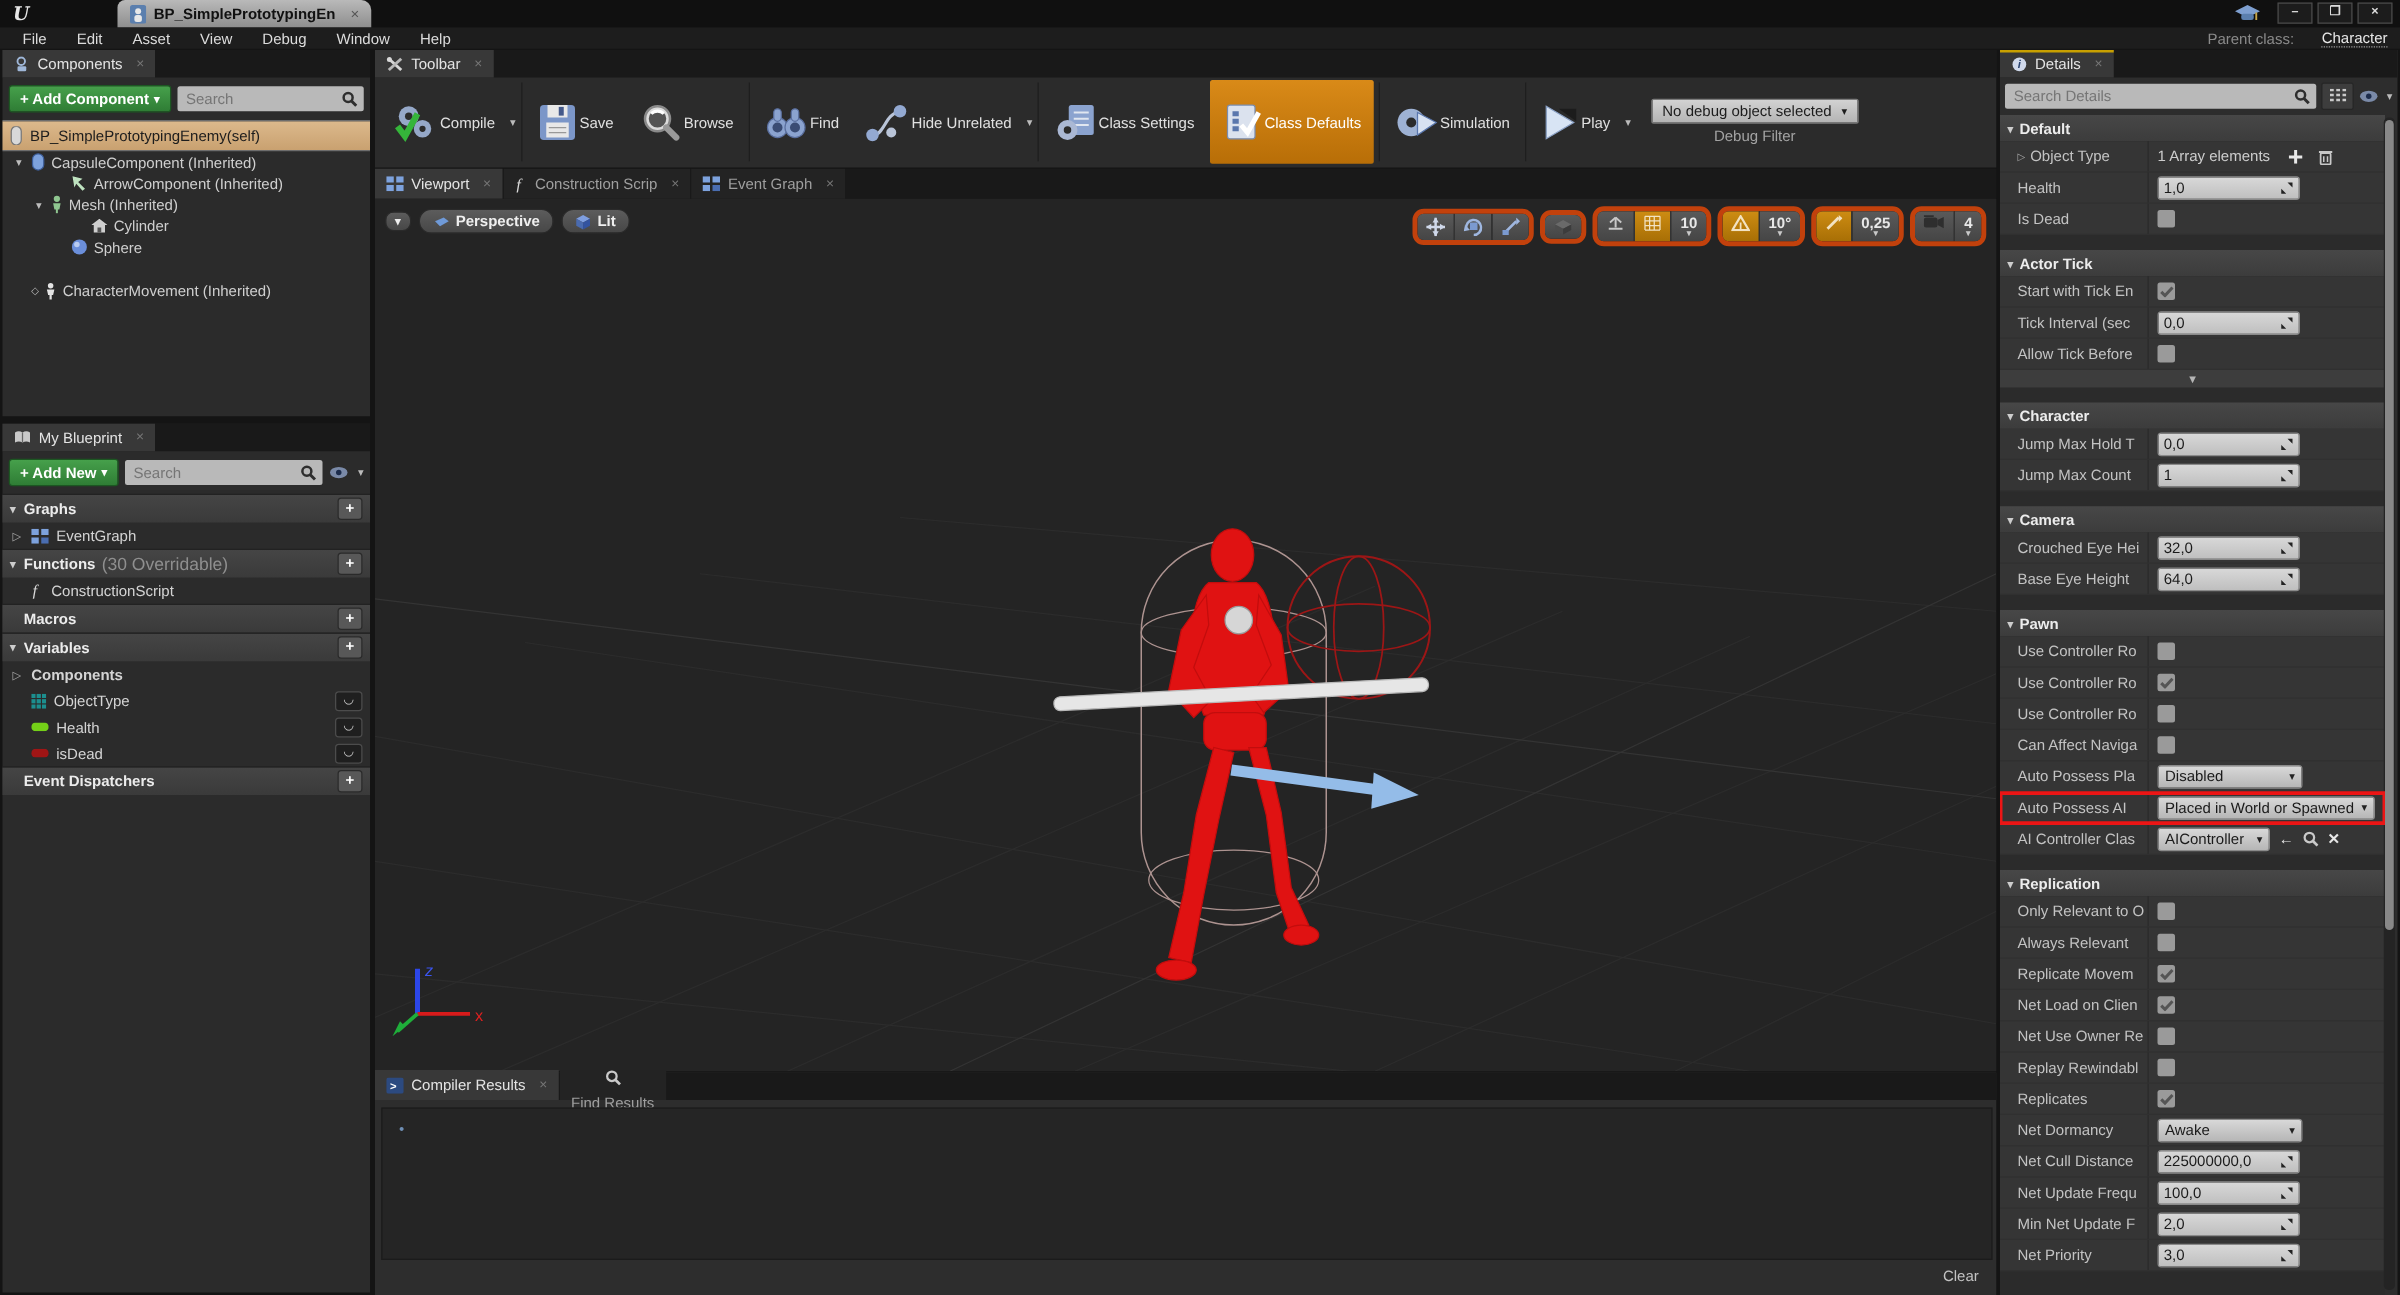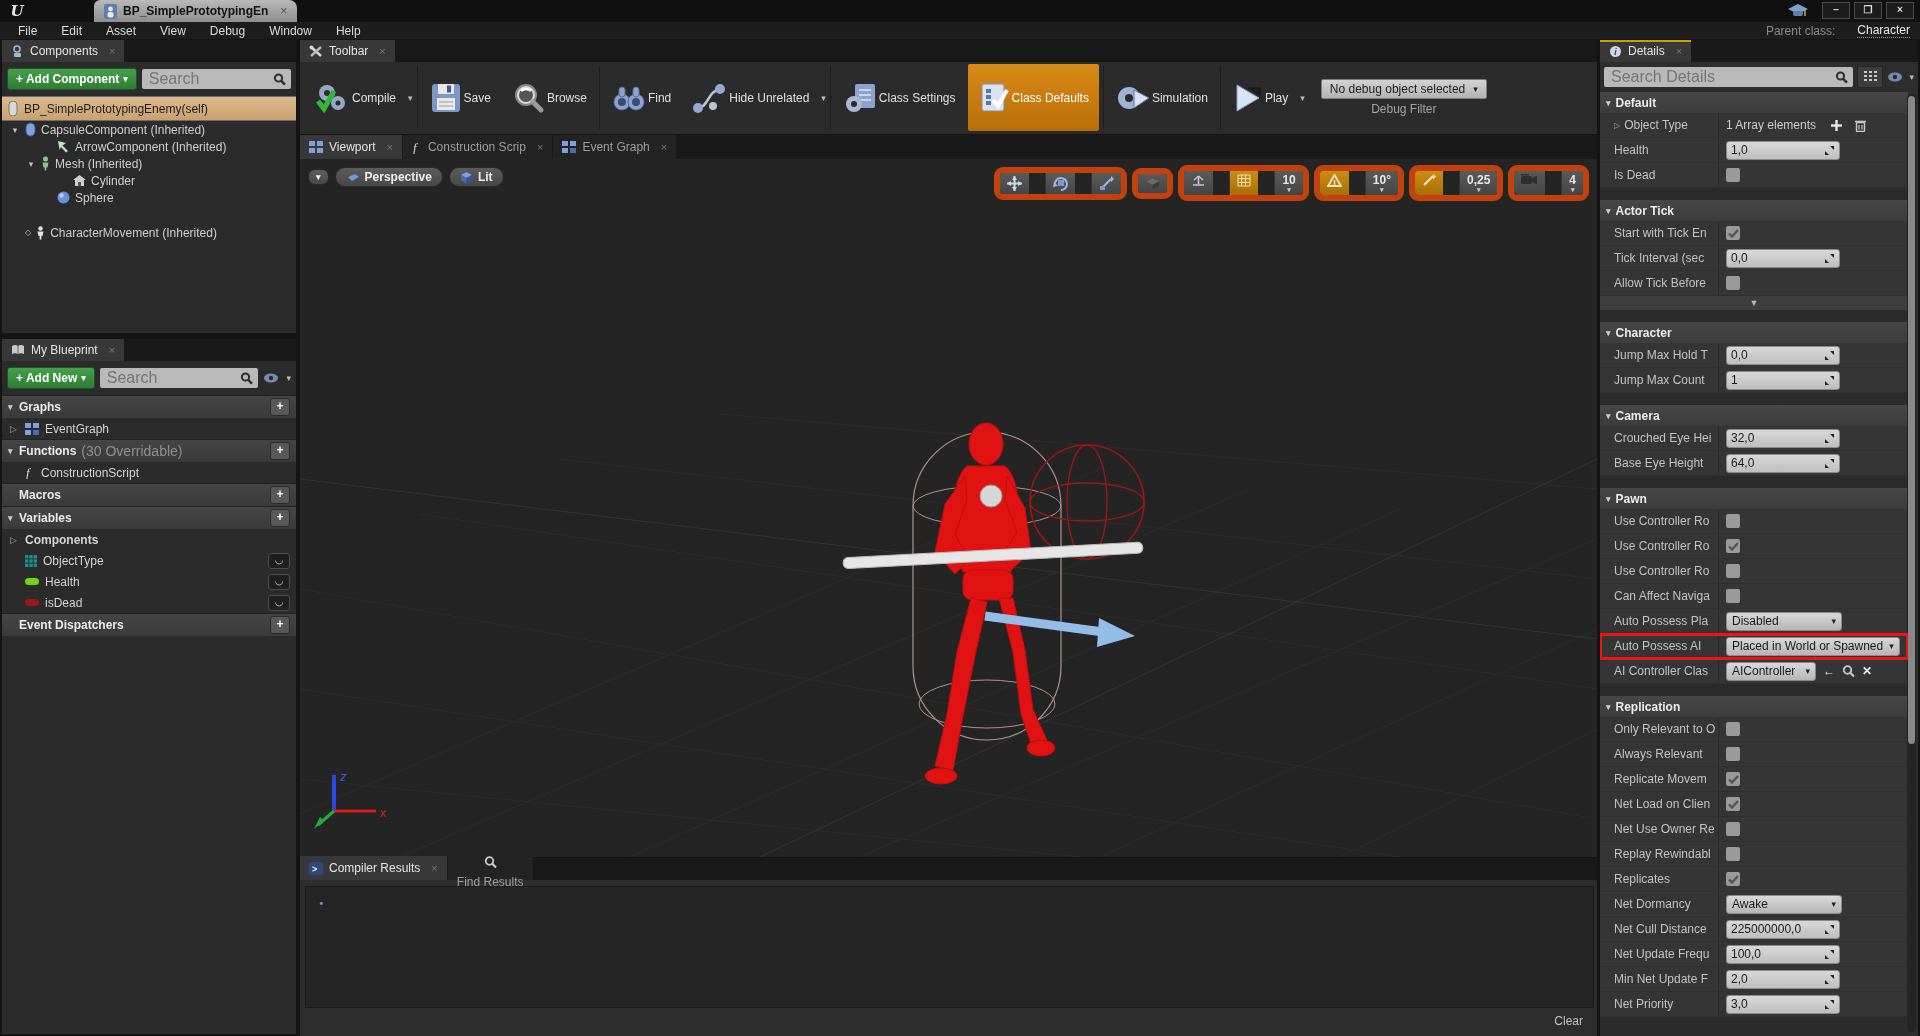--- a/index.html
+++ b/index.html
@@ -28,21 +28,21 @@
   .tab.active{background:#383838;color:#e4e4e4;}
   .tab.active.ystripe{box-shadow:inset 0 2px 0 #c8a000;}
   .tab .close{color:#777;font-size:11px;margin-left:5px;}
   
   #components-panel{position:absolute;left:2px;top:40px;width:294px;height:293px;background:#2b2b2b;}
   #myblueprint-panel{position:absolute;left:2px;top:339px;width:294px;height:695px;background:#2b2b2b;}
   .addrow{display:flex;align-items:center;gap:5px;padding:6px 5px;}
   .greenbtn{background:linear-gradient(#46a04b,#2f7d35);border:1px solid #1c5722;border-radius:3px;
             color:#fff;font-weight:bold;padding:3px 8px;white-space:nowrap;display:flex;align-items:center;gap:4px;}
   .searchbox{flex:1;display:flex;align-items:center;background:#b9b9b9;border-radius:2px;height:20px;padding:0 5px;min-width:0;}
-  .searchbox input{flex:1;background:transparent;border:0;outline:0;color:#6d28d9;font-size:16px;min-width:0;
+  .searchbox input{flex:1;background:transparent;border:0;outline:0;color:#6d28d9;font-size:12px;min-width:0;
                    font-family:"Liberation Sans",sans-serif;}
   .selrow{height:23px;background:linear-gradient(#dcb98c,#c9a170);color:#1d1d1d;display:flex;align-items:center;
           gap:6px;padding:0 6px;border-top:1px solid #6d6d6d;border-bottom:1px solid #6d6d6d;}
   .treerow{height:17px;display:flex;align-items:center;gap:5px;color:#cfcfcf;}
   .treerow .exp{width:10px;color:#bdbdbd;font-size:9px;text-align:center;}
   .sec-hdr{height:22px;background:linear-gradient(#454545,#3a3a3a);display:flex;align-items:center;
            padding:0 6px;color:#ececec;font-weight:bold;border-top:1px solid #222;}
   .sec-hdr .exp{color:#cdcdcd;font-size:9px;width:11px;}
   .sec-hdr .sub{font-weight:normal;color:#8f8f8f;margin-left:5px;font-size:14px;}
   .sec-hdr .plusbtn{margin-left:auto;width:18px;height:16px;background:#585858;border:1px solid #2a2a2a;border-radius:3px;
@@ -62,21 +62,21 @@
   #debug-block{display:flex;flex-direction:column;align-items:center;justify-content:center;gap:3px;margin-left:14px;}
   #debug-dd{background:linear-gradient(#d2d2d2,#b4b4b4);border:1px solid #7c7c7c;border-radius:2px;color:#1c1c1c;
             padding:2px 8px;display:flex;gap:8px;align-items:center;}
   #debug-lbl{color:#a3a3a3;}
   #graphtabs{position:absolute;left:300px;top:135px;width:1297px;height:24px;background:#191919;display:flex;align-items:flex-end;}
   #viewport{position:absolute;left:300px;top:159px;width:1297px;height:698px;background:#242424;overflow:hidden;}
   .pill{background:linear-gradient(#5c5c5c,#474747);border:1px solid #2a2a2a;border-radius:10px;color:#efefef;
         font-weight:bold;padding:2px 10px;display:flex;align-items:center;gap:5px;}
   #vp-left-ctls{position:absolute;left:8px;top:8px;display:flex;gap:6px;align-items:center;}
   #vp-right-ctls{position:absolute;right:8px;top:6px;display:flex;gap:5px;align-items:center;}
-  .vpgrp{display:flex;border-radius:9px;overflow:hidden;border:6px solid #c2410c;gap:16px;}
+  .vpgrp{display:flex;border-radius:9px;overflow:hidden;border:4px solid #c2410c;}
   .vpbtn{background:linear-gradient(#5a5a5a,#454545);padding:3px 7px;display:flex;flex-direction:column;
          align-items:center;color:#e8e8e8;font-weight:bold;font-size:12px;line-height:13px;}
   .vpbtn+.vpbtn{border-left:1px solid #333;}
   .vpbtn.orange{background:linear-gradient(#cd8c13,#a86f05);}
   .vpbtn .mini{font-size:7px;color:#c9c9c9;line-height:5px;}
   #compiler-panel{position:absolute;left:300px;top:858px;width:1297px;height:178px;background:#2d2d2d;}
   #compiler-box{position:absolute;left:5px;top:28px;width:1287px;height:120px;background:#252525;border:1px solid #1b1b1b;}
   #compiler-msg{padding:10px 12px;font-family:"DejaVu Sans Mono",monospace;font-size:11px;color:#9d9d9d;
                 white-space:nowrap;display:flex;gap:8px;align-items:baseline;}
   #compiler-msg .bullet{color:#6f8fb5;}

